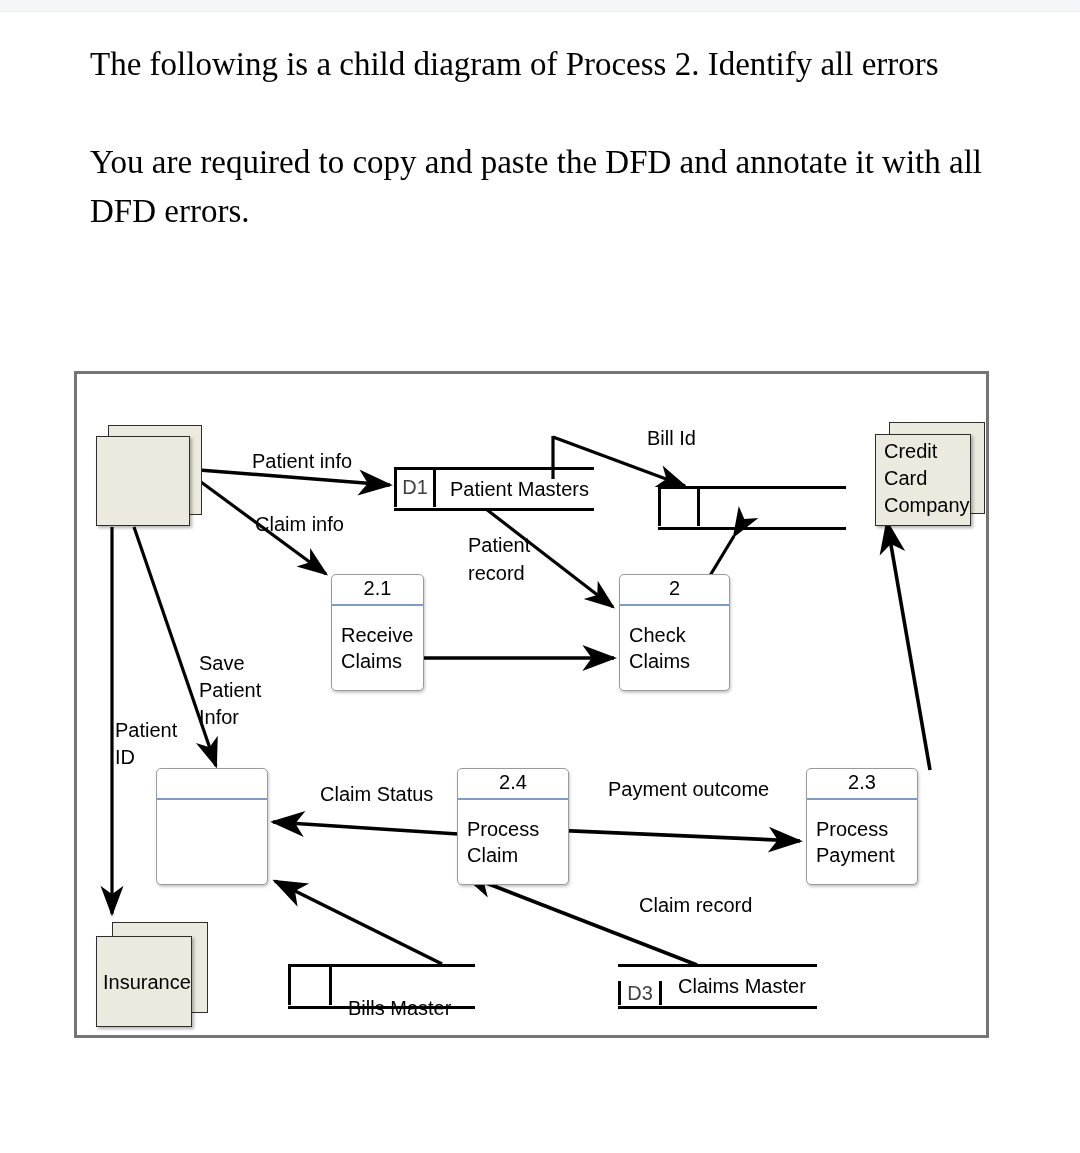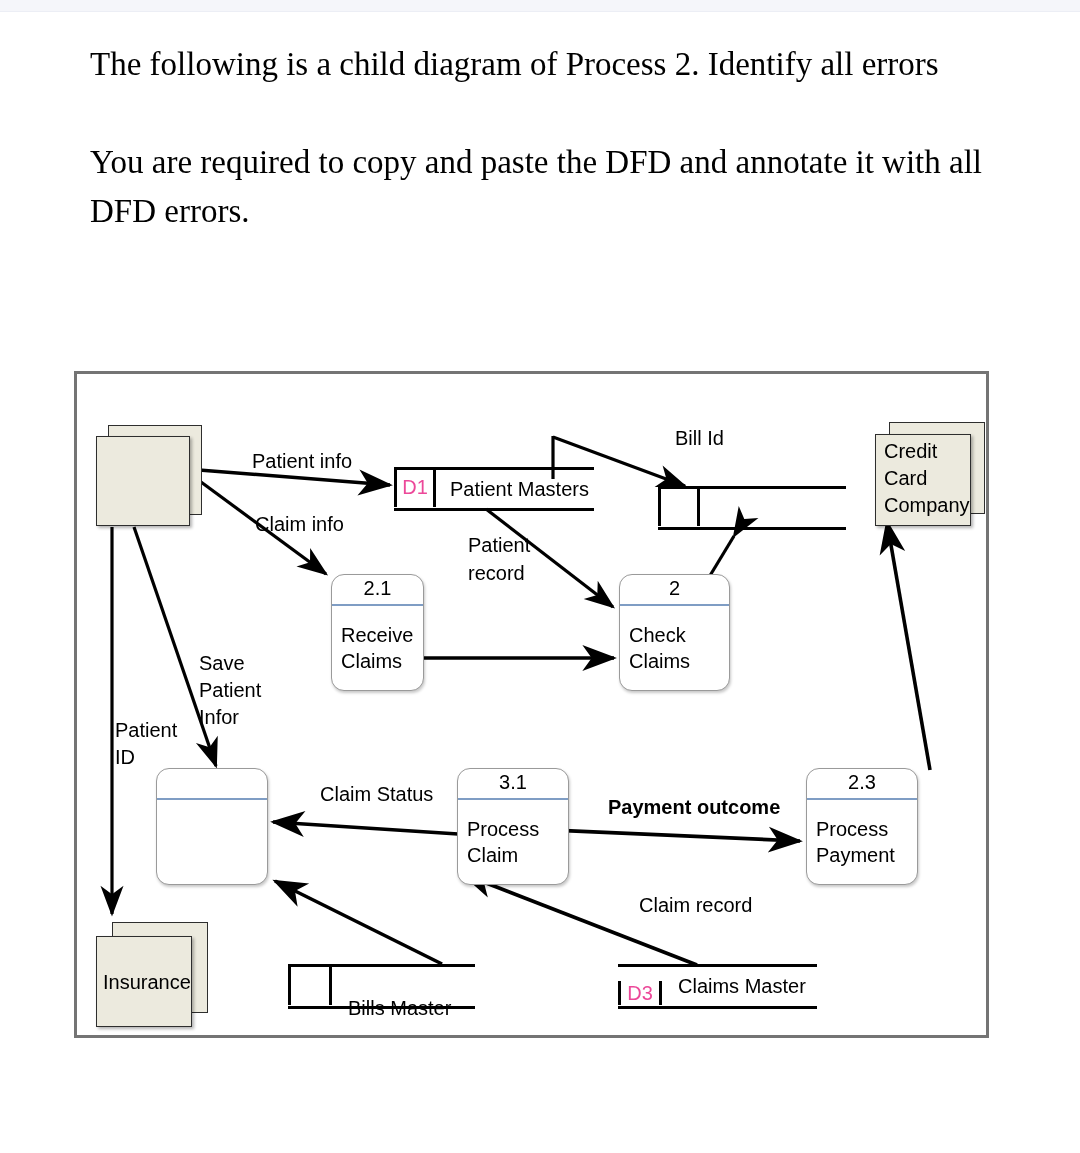--- a/index.html
+++ b/index.html
@@ -70,21 +70,21 @@
     font-size: 20px;
     line-height: 26px;
     color: #000;
     white-space: nowrap;
   }
 
   .process {
     position: absolute;
     background: #ffffff;
     border: 1.2px solid #9a9a9a;
-    border-radius: 13px;
+    border-radius: 5px;
     box-sizing: border-box;
     box-shadow: 1px 2px 3px rgba(0,0,0,0.22);
   }
   .process .pnum {
     position: absolute;
     left: 0; right: 0; top: 2px;
     text-align: center;
     font-size: 20px;
     color: #000;
   }
@@ -120,21 +120,21 @@
   .store .sidbox {
     position: absolute;
     left: 0; top: 0; bottom: 4px;
     border-left: 3px solid #000;
     border-right: 3px solid #000;
     box-sizing: border-box;
     display: flex;
     align-items: center;
     justify-content: center;
     font-size: 20px;
-    color: #ec4899;
+    color: #404040;
   }
   .store .sname {
     position: absolute;
     top: 0; bottom: 0;
     display: flex;
     align-items: center;
     font-size: 20px;
     color: #000;
     white-space: nowrap;
   }
@@ -233,21 +233,21 @@
     </div>
 
     <div class="process" style="left:79px;top:394px;width:112px;height:117px;">
       <div class="pnum"></div>
       <div class="pdivider" style="top:29px;"></div>
       <div class="pbody" style="top:47px;"></div>
       <div class="pbody" style="top:73px;"></div>
     </div>
 
     <div class="process" style="left:380px;top:394px;width:112px;height:117px;">
-      <div class="pnum">3.1</div>
+      <div class="pnum">2.4</div>
       <div class="pdivider" style="top:29px;"></div>
       <div class="pbody" style="top:47px;">Process</div>
       <div class="pbody" style="top:73px;">Claim</div>
     </div>
 
     <div class="process" style="left:729px;top:394px;width:112px;height:117px;">
       <div class="pnum">2.3</div>
       <div class="pdivider" style="top:29px;"></div>
       <div class="pbody" style="top:47px;">Process</div>
       <div class="pbody" style="top:73px;">Payment</div>
@@ -278,32 +278,32 @@
       <div class="sline-top"></div>
       <div class="sline-bot"></div>
       <div class="sidbox" style="width:44px;margin-top:17px;">D3</div>
       <div class="sname" style="left:60px;">Claims Master</div>
     </div>
 
     <span class="flow-label" style="left:175px;top:74px;">Patient info</span>
 
     <span class="flow-label" style="left:178px;top:137px;">Claim info</span>
 
-    <span class="flow-label" style="left:570px;top:51px;margin-left:28px;">Bill Id</span>
+    <span class="flow-label" style="left:570px;top:51px;">Bill Id</span>
 
     <span class="flow-label" style="left:391px;top:158px;">Patient</span>
     <span class="flow-label" style="left:391px;top:186px;">record</span>
 
     <span class="flow-label" style="left:122px;top:276px;">Save</span>
     <span class="flow-label" style="left:122px;top:303px;">Patient</span>
     <span class="flow-label" style="left:122px;top:330px;">Infor</span>
 
     <span class="flow-label" style="left:38px;top:343px;">Patient</span>
     <span class="flow-label" style="left:38px;top:370px;">ID</span>
 
     <span class="flow-label" style="left:243px;top:407px;">Claim Status</span>
 
-    <span class="flow-label" style="left:531px;top:420px;font-weight:bold;">Payment outcome</span>
+    <span class="flow-label" style="left:531px;top:402px;">Payment outcome</span>
 
     <span class="flow-label" style="left:562px;top:518px;">Claim record</span>
 
   </div>
 </div>
 
 </body></html>

